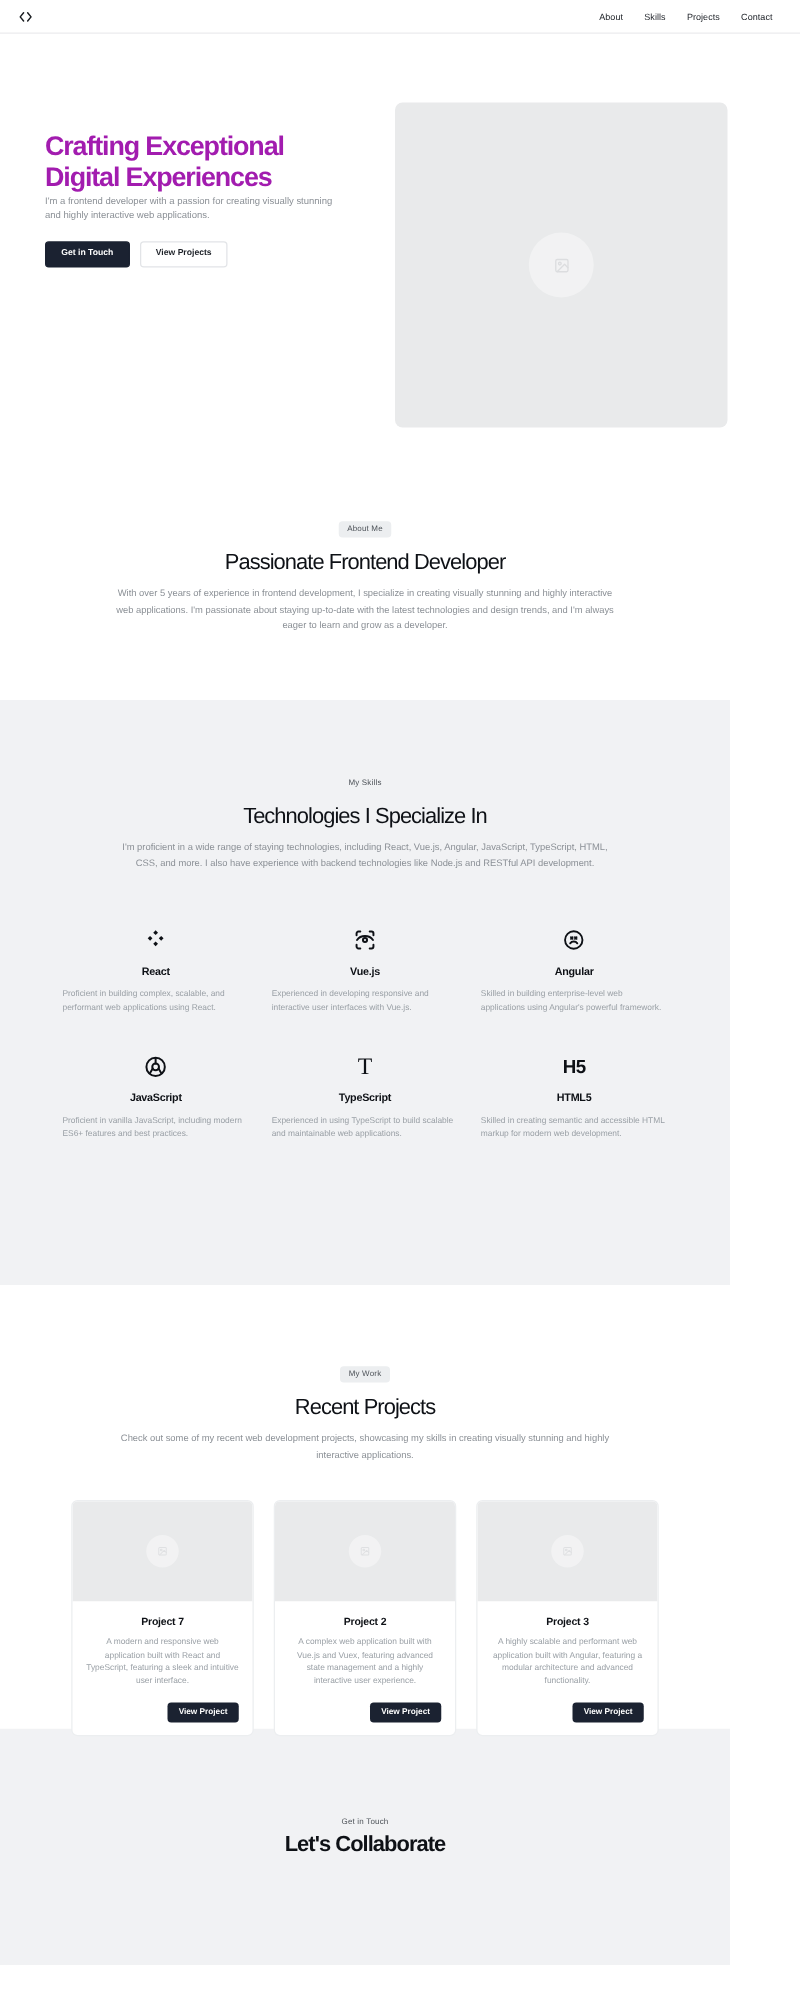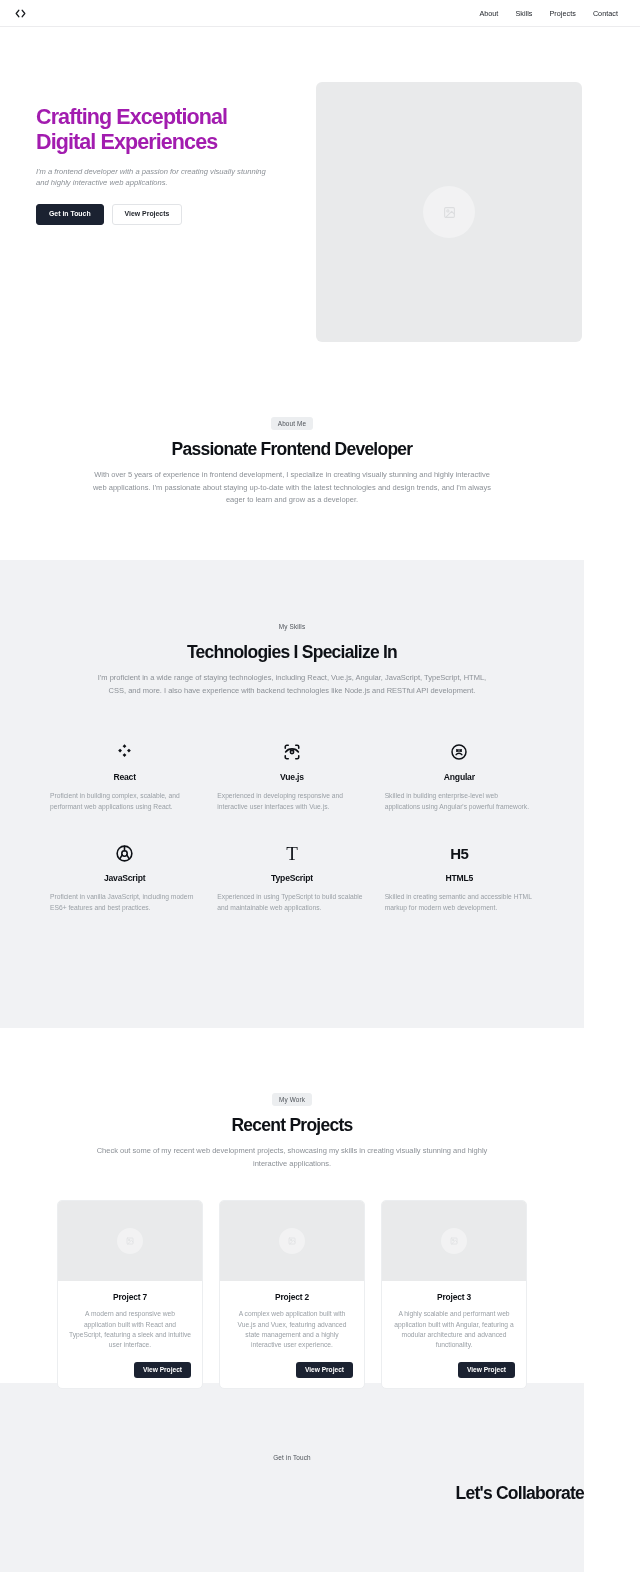--- a/index.html
+++ b/index.html
@@ -45,26 +45,24 @@
   }
   .hero-left { width: 258px; padding-top: 23px; }
   .hero-title {
     font-size: 21.5px;
     line-height: 25px;
     font-weight: 800;
     letter-spacing: -0.9px;
     color: #a21caf;
   }
   .hero-sub {
-    margin-top: 11px;
     font-size: 7.6px;
     line-height: 11.4px;
     color: #8b9096;
     width: 244px;
-    font-style: italic;
   }
   .hero-btns { margin-top: 15px; display: flex; gap: 8px; }
   .btn {
     font-size: 6.9px;
     font-weight: 600;
     border-radius: 3px;
     padding: 6px 12px;
     white-space: nowrap;
     cursor: pointer;
     line-height: 1;
@@ -99,21 +97,21 @@
     color: #4d5258;
     letter-spacing: .15px;
   }
   .eyebrow.pill {
     background: #eceef0;
     border-radius: 3px;
     padding: 3px 7px;
   }
   .sec-title {
     font-size: 17.5px;
-    font-weight: 700;
+    font-weight: 400;
     letter-spacing: -0.75px;
     color: #0e1116;
     margin-top: 9px;
   }
   .sec-desc {
     margin: 9px auto 0;
     font-size: 7.5px;
     line-height: 12.6px;
     color: #8b9096;
     max-width: 406px;
@@ -200,22 +198,21 @@
   .contact {
     background: #f1f2f4;
     height: 189px;
     padding-top: 63px;
   }
   .contact-title {
     font-size: 17.5px;
     font-weight: 800;
     letter-spacing: -0.75px;
     color: #0e1116;
-    margin-top: 19px;
-    text-align: right;
+    margin-top: 1px;
   }
 </style>
 </head>
 <body>
 
 <div class="page">
 
   <nav class="nav">
     <a class="logo" href="#">
       <svg width="13" height="13" viewBox="0 0 24 24" fill="none" stroke="currentColor" stroke-width="2.2" stroke-linecap="round" stroke-linejoin="round">

